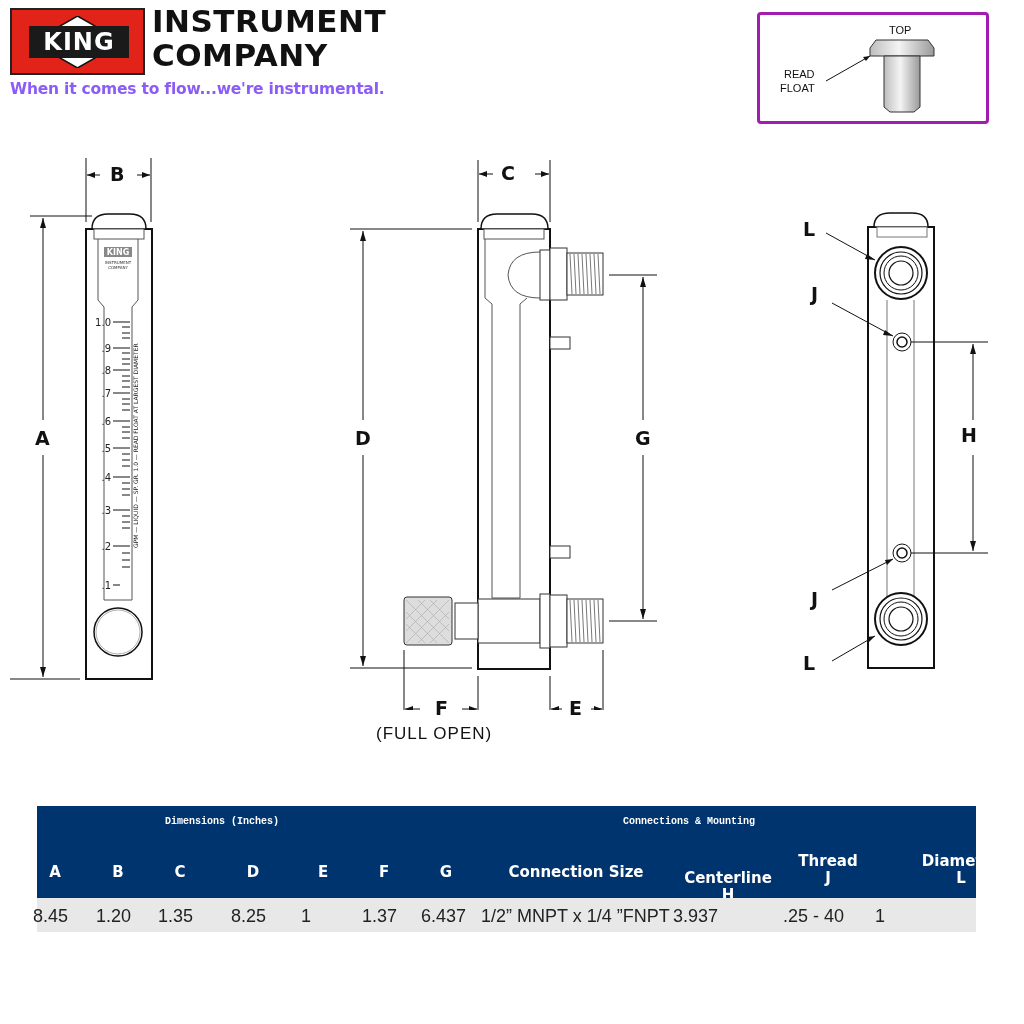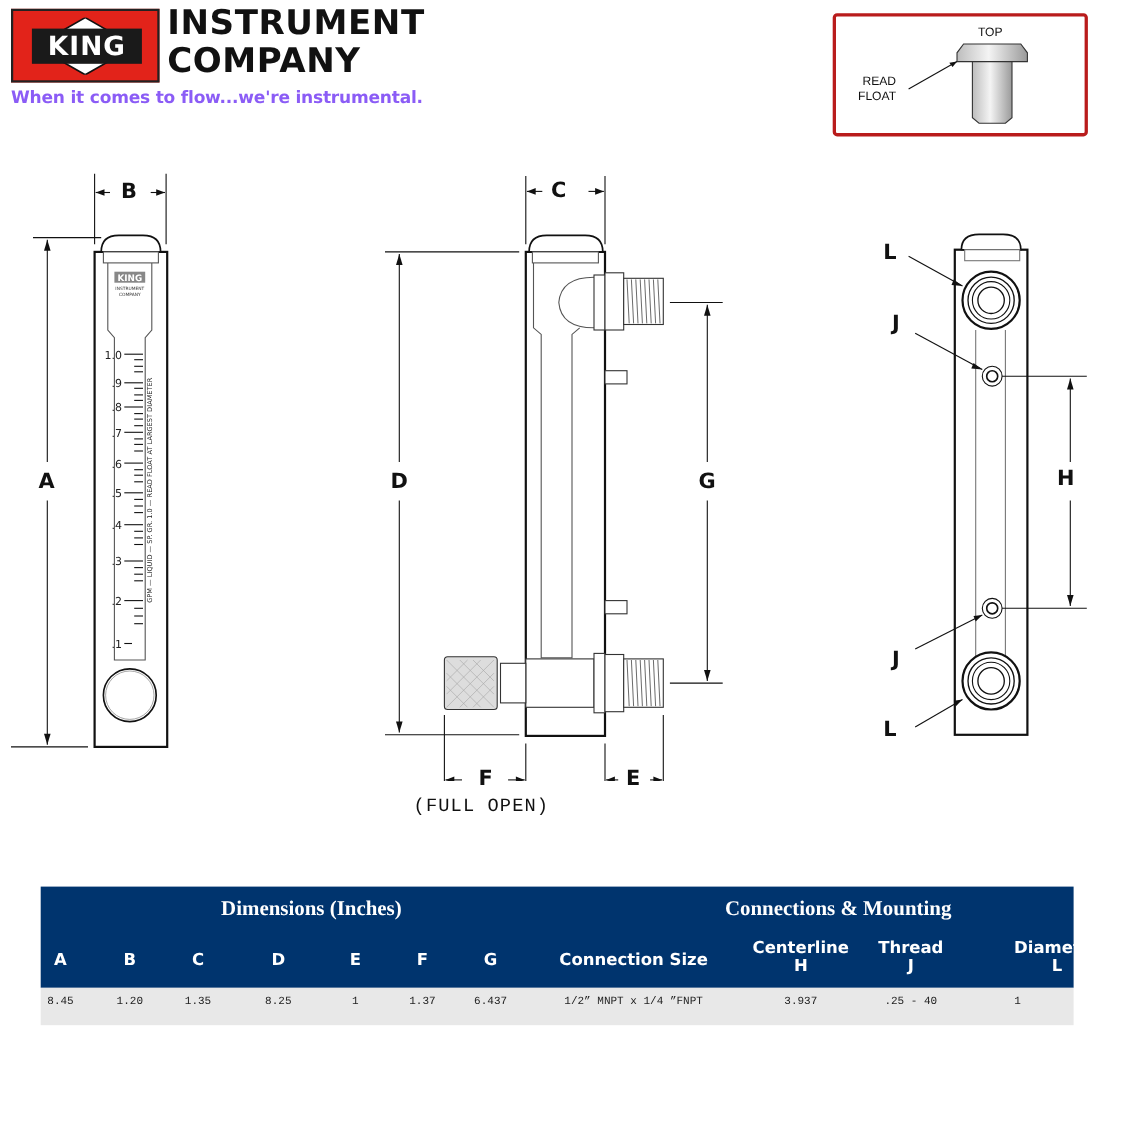--- a/index.html
+++ b/index.html
@@ -5,34 +5,34 @@
   html, body { margin:0; padding:0; background:#ffffff; }
   body { width:1024px; height:1024px; position:relative; overflow:hidden; font-family:"DejaVu Sans", sans-serif; }
   .abs { position:absolute; }
   
   .logo-box { left:10px; top:8px; width:135px; height:67px; background:#e2231a; border:2px solid #222; box-sizing:border-box; }
   .logo-diamond { position:absolute; left:20px; top:6px; width:91px; height:52px; }
   .logo-word { position:absolute; left:17px; top:16px; width:100px; height:32px; background:#1a1a1a; color:#fff; font-family:"DejaVu Sans", sans-serif; font-weight:bold; font-size:24px; line-height:32px; text-align:center; letter-spacing:1px; }
   .company-name { left:152px; top:4px; font-family:"DejaVu Sans", sans-serif; font-weight:bold; font-size:31px; line-height:34px; color:#111; letter-spacing:0.5px; }
   .tagline { left:10px; top:80px; font-family:"DejaVu Sans", sans-serif; font-weight:bold; font-size:15.5px; color:#8b5cf6; letter-spacing:-0.2px; }
   
-  .inset { left:757px; top:12px; width:232px; height:112px; border:3px solid #b91c1c; border-radius:4px; box-sizing:border-box; background:#fff; }
+  .inset { left:757px; top:12px; width:232px; height:112px; border:3px solid #a21caf; border-radius:4px; box-sizing:border-box; background:#fff; }
   .inset-label { font-family:"Liberation Sans", sans-serif; font-size:11px; color:#111; line-height:13px; }
   
   .dim { font-family:"DejaVu Sans", sans-serif; font-weight:bold; font-size:19px; color:#111; }
-  .fullopen { font-family:Liberation Mono, monospace; font-size:17px; color:#111; letter-spacing:1px; }
+  .fullopen { font-family:Liberation Sans, sans-serif; font-size:17px; color:#111; letter-spacing:1px; }
   
   .tbl { left:37px; top:806px; width:939px; }
   .hdr { background:#00346e; color:#fff; height:92px; position:relative; }
-  .hdr .grp { position:absolute; top:10px; font-family:Liberation Serif, serif; font-size:19px; font-weight:bold;margin-left:36px; }
+  .hdr .grp { position:absolute; top:10px; font-family:Liberation Mono, monospace; font-size:10px; font-weight:bold; }
   .hdr .col { position:absolute; font-family:"DejaVu Sans", sans-serif; font-size:15px; font-weight:bold; text-align:center; line-height:17px; }
   .band { background:#6494c5; color:#fff; height:32px; position:relative; }
   .band span { position:absolute; left:140px; top:7px; font-family:"DejaVu Sans", sans-serif; font-size:15px; font-weight:bold; }
   .row { background:#e8e8e8; height:34px; position:relative; }
-  .row .cell { position:absolute; top:8px; font-family:Liberation Mono, monospace; font-size:10px; color:#222; text-align:center; }
+  .row .cell { position:absolute; top:8px; font-family:Liberation Sans, sans-serif; font-size:18px; color:#222; text-align:left; }
 </style>
 </head>
 <body>
 
 <div class="abs logo-box">
   <svg class="logo-diamond" viewBox="0 0 91 52">
     <polygon points="45.5,0 91,26 45.5,52 0,26" fill="#fff" stroke="#111" stroke-width="1.5"></polygon>
   </svg>
   <div class="logo-word">KING</div>
 </div>
@@ -293,21 +293,21 @@
     <div class="grp" style="left:128px">Dimensions (Inches)</div>
     <div class="grp" style="left:586px">Connections &amp; Mounting</div>
     <div class="col" style="left:6px;top:58px;width:24px">A</div>
     <div class="col" style="left:69px;top:58px;width:24px">B</div>
     <div class="col" style="left:131px;top:58px;width:24px">C</div>
     <div class="col" style="left:204px;top:58px;width:24px">D</div>
     <div class="col" style="left:274px;top:58px;width:24px">E</div>
     <div class="col" style="left:335px;top:58px;width:24px">F</div>
     <div class="col" style="left:397px;top:58px;width:24px">G</div>
     <div class="col" style="left:454px;top:58px;width:170px">Connection Size</div>
-    <div class="col" style="left:636px;top:47px;width:110px">
+    <div class="col" style="left:636px;top:64px;width:110px">
       <div>Centerline</div>
       <div>H</div>
     </div>
     <div class="col" style="left:746px;top:47px;width:90px">
       <div>Thread</div>
       <div>J</div>
     </div>
     <div class="col" style="left:874px;top:47px;width:100px">
       <div>Diameter</div>
       <div>L</div>

